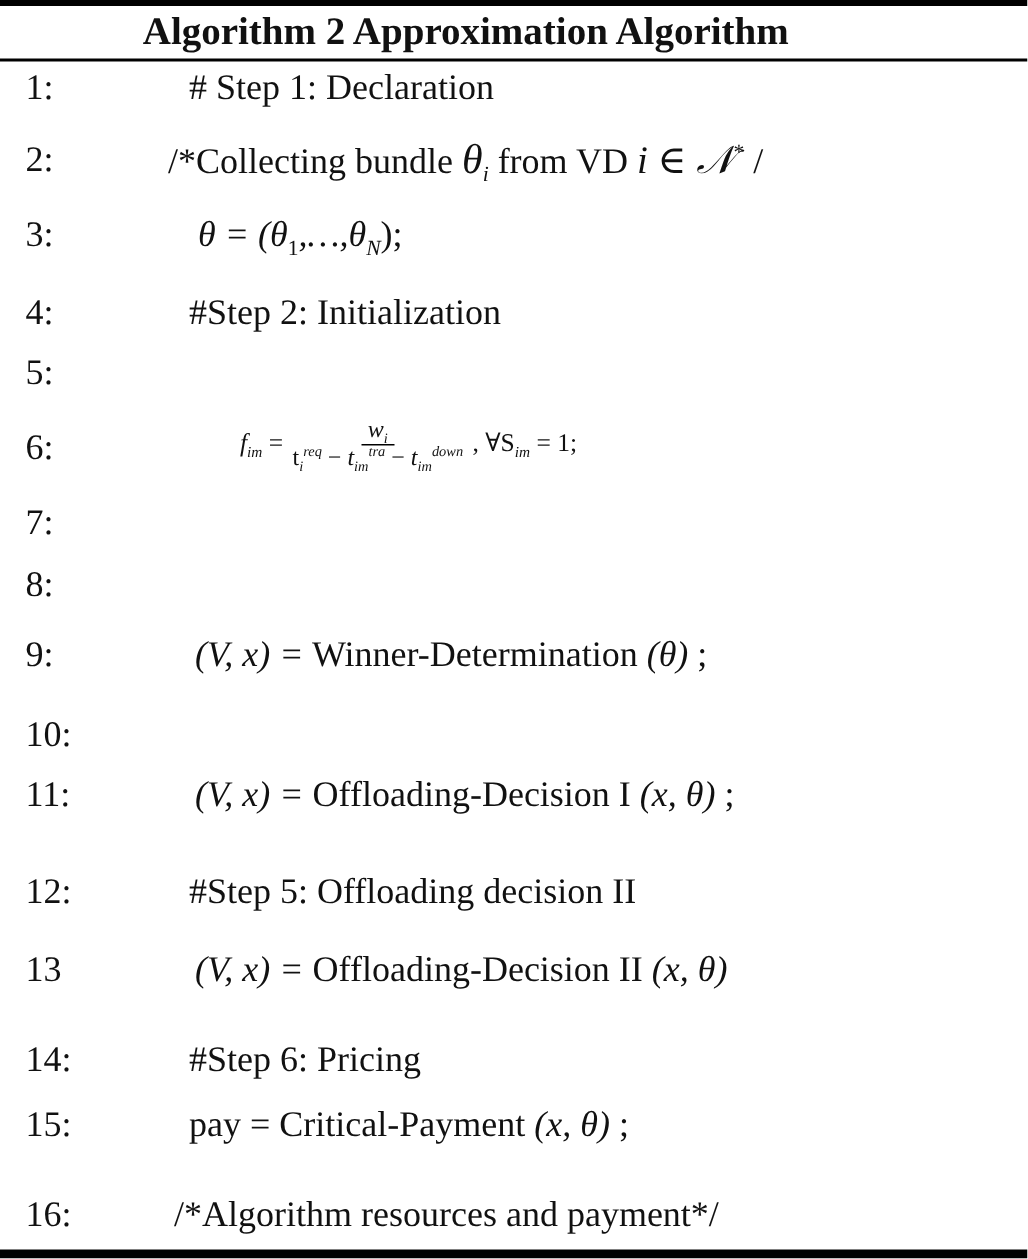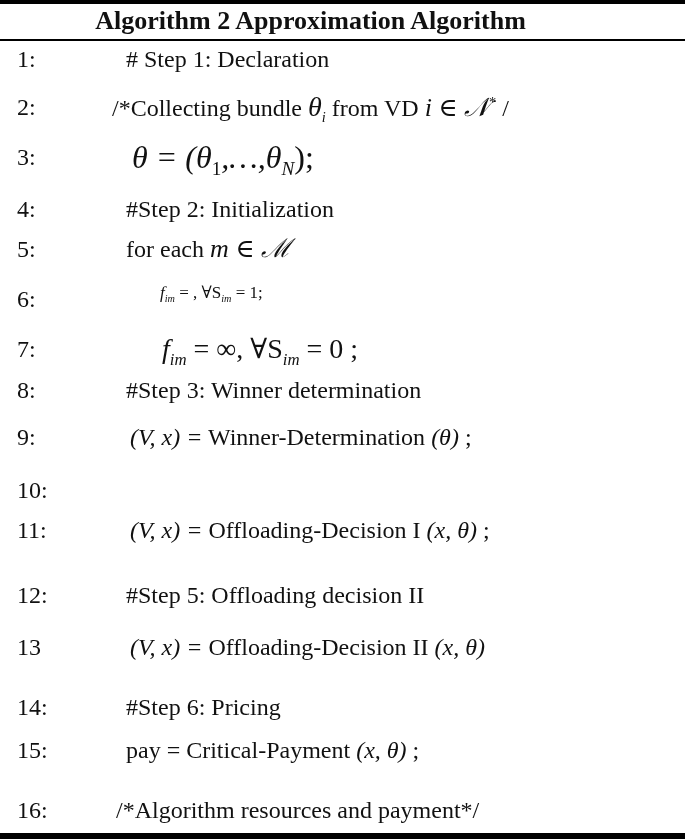--- a/index.html
+++ b/index.html
@@ -38,60 +38,54 @@
     <span>/*Collecting bundle</span>
     <span class="m" style="font-size:28px">θ</span><sub class="m">i</sub>
     <span>from VD</span>
     <span class="m" style="font-size:26px">i ∈ 𝒩</span><sup>*</sup>
     <span>/</span>
   </span>
 </div>
 
 <div class="row" style="top:142px">
   <span class="num">3:</span>
-  <span class="txt m" style="left:132px;font-size:32px">
+  <span class="txt m" style="left:132px;font-size:24px">
     <span>θ = (θ</span><sub style="font-style:normal">1</sub><span>,…,θ</span><sub>N</sub><span style="font-style:normal">);</span>
   </span>
 </div>
 
 <div class="row" style="top:194px">
   <span class="num">4:</span>
   <span class="txt">#Step 2: Initialization</span>
 </div>
 
 <div class="row" style="top:234px">
   <span class="num">5:</span>
-  <span class="txt">
-    <span>for each</span>
-    <span class="m" style="font-size:26px">m ∈ ℳ</span>
-  </span>
 </div>
 
 <div class="row" style="top:278px;height:56px">
   <span class="num" style="top:6px">6:</span>
   <span class="txt small" style="left:160px;top:0">
     <span class="m">f</span><sub class="m">im</sub>
     <span>=</span>
+    <span class="frac">
+      <span class="n"><span>w</span><sub>i</sub></span>
+      <span class="d">t<sub class="m">i</sub><sup class="m">req</sup> − <i>t</i><sub class="m">im</sub><sup class="m">tra</sup> − <i>t</i><sub class="m">im</sub><sup class="m">down</sup></span>
+    </span>
     <span>, ∀S</span><sub class="m">im</sub>
     <span>= 1;</span>
   </span>
 </div>
 
 <div class="row" style="top:334px">
   <span class="num">7:</span>
-  <span class="txt" style="left:162px;font-size:28px">
-    <span class="m">f</span><sub class="m">im</sub>
-    <span>= ∞, ∀S</span><sub class="m">im</sub>
-    <span>= 0 ;</span>
-  </span>
 </div>
 
 <div class="row" style="top:375px">
   <span class="num">8:</span>
-  <span class="txt">#Step 3: Winner determination</span>
 </div>
 
 <div class="row" style="top:422px">
   <span class="num">9:</span>
   <span class="txt" style="left:130px">
     <span class="m">(V, x) =</span>
     <span>Winner-Determination</span>
     <span class="m">(θ)</span>
     <span>;</span>
   </span>

